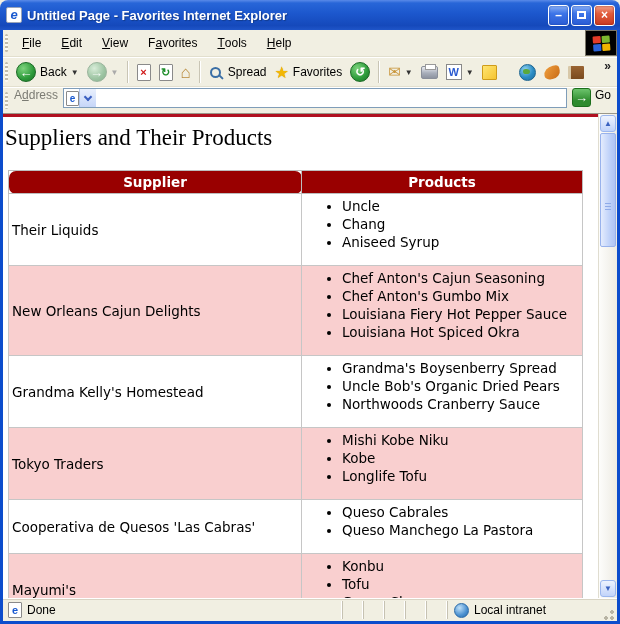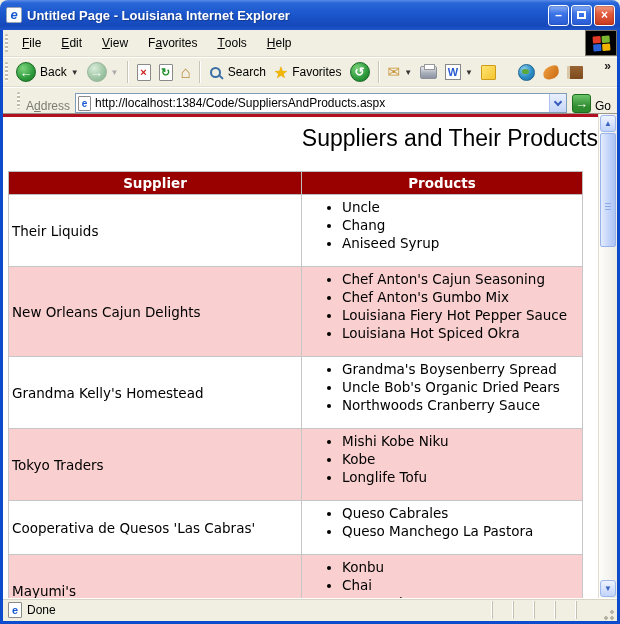--- a/index.html
+++ b/index.html
@@ -72,37 +72,37 @@
   .word-ic { width:16px; height:16px; background:#fff; border:1px solid #888; color:#2a5ad0; font-weight:bold;
     font-size:11px; display:flex; align-items:center; justify-content:center; }
   .note-ic { width:15px; height:15px; background:linear-gradient(135deg,#ffe571,#f5c430); border:1px solid #cf9c1a; border-radius:1px; }
   .globe-ic { width:17px; height:17px; border-radius:50%; background:radial-gradient(circle at 35% 30%,#8ed0ee,#2b8cc4 55%,#1f6e9e); border:1px solid #1c6490; position:relative; }
   .globe-ic::after{ content:""; position:absolute; width:7px; height:5px; background:#5aa83c; border-radius:40% 60% 50% 50%; top:4px; left:3px; }
   .msgr-ic { width:16px; height:13px; background:linear-gradient(135deg,#f0a040,#c86a14); border-radius:70% 30% 60% 40%; transform:rotate(-12deg); }
   .book-ic { width:16px; height:13px; background:linear-gradient(#9a6432,#7a4a1e); border-left:3px solid #d8c8a8; border-radius:1px; }
   .chevron { margin-left:auto; align-self:flex-start; font-weight:bold; color:#222; font-size:12px; padding:1px 4px 0 0; }
 
   
-  .addressbar { height:26px; flex:0 0 26px; display:flex; align-items:flex-end; border-top:1px solid #fff; padding:0 3px 0 12px; }
+  .addressbar { height:26px; flex:0 0 26px; display:flex; align-items:flex-start; border-top:1px solid #fff; padding:0 3px 0 0; }
   .addr-label { color:#7b7b73; margin:0 5px 0 2px; font-size:12px; }
   .addr-input { flex:1; height:20px; background:#fff; border:1px solid #7f9db9; display:flex; align-items:center; padding-left:2px; }
   .addr-url { flex:1; font-size:12px; color:#000; margin-left:4px; white-space:nowrap; overflow:hidden; }
   .combo-btn { width:17px; height:18px; background:linear-gradient(180deg,#e9f0fd,#c6d6f8); border-left:1px solid #aec4ec;
     display:flex; align-items:center; justify-content:center; }
   .combo-btn i { border:solid #3a5fc0; border-width:0 2px 2px 0; padding:2px; transform:rotate(45deg); margin-top:-3px; }
   .go-btn { width:19px; height:19px; margin:0 4px 0 5px; border-radius:3px; border:1px solid #1c6e1c;
     background:linear-gradient(180deg,#6cc46c,#2e8b2e 70%); color:#fff; font-weight:bold; display:flex;
     align-items:center; justify-content:center; font-size:13px; }
   .go-label { font-size:12px; color:#000; margin-right:3px; }
 
   
   .content { flex:1; display:flex; min-height:0; border-top:1px solid #9a978a; background:#fff; }
   .content-main { flex:1; overflow:hidden; position:relative; background:#fff; }
   .red-rule { height:3px; width:100%; }
-  h1.page-heading { font-size:23px; font-weight:400; color:#000; margin:8px 0 19px 2px; font-family:Liberation Sans, sans-serif;text-align:right; }
+  h1.page-heading { font-size:23px; font-weight:400; color:#000; margin:8px 0 19px 2px; font-family:Liberation Serif, serif; }
 
   table.sup { border-collapse:collapse; margin-left:5px; width:575px; font-family:"DejaVu Sans",sans-serif; font-size:13.5px; }
   table.sup th { color:#fff; font-weight:bold; text-align:center; padding:3px 0; font-size:13.5px;
     border:1px solid #bdbdbd; }
   table.sup td { border:1px solid #c6c6c6; vertical-align:middle; }
   td.supplier-cell { width:293px; padding-left:3px; }
   td.products-cell { vertical-align:top; }
   td.products-cell ul { margin:3px 0 14px 0; padding-left:40px; }
   td.products-cell li { line-height:18px; list-style-type:disc; }
 
@@ -132,21 +132,21 @@
       radial-gradient(circle at 11px 5px,#b8b4a4 1.6px,transparent 2px),
       radial-gradient(circle at 5px 11px,#b8b4a4 1.6px,transparent 2px); }
 </style>
 </head>
 <body>
 
 <div class="window">
 
   <div class="titlebar">
     <span class="titlebar-icon">e</span>
-    <span class="title-text">Untitled Page - Louisiana Internet Explorer</span>
+    <span class="title-text">Untitled Page - Favorites Internet Explorer</span>
     <span class="winbtn">–</span>
     <span class="winbtn">
         <span class="maxglyph"></span>
       </span>
     <span class="winbtn close">×</span>
   </div>
 
   <div class="frame">
 
     <div class="menubar">
@@ -187,21 +187,21 @@
       </span>
       <span class="tb-btn">
         <span class="page-ic refresh">↻</span>
       </span>
       <span class="tb-btn">
         <span class="home-ic">⌂</span>
       </span>
       <span class="tb-sep"></span>
       <span class="tb-btn">
         <span class="mag"></span>
-        <span>Search</span>
+        <span>Spread</span>
       </span>
       <span class="tb-btn">
         <span class="star-ic">★</span>
         <span>Favorites</span>
       </span>
       <span class="tb-btn">
         <span class="circle hist">↺</span>
       </span>
       <span class="tb-sep"></span>
       <span class="tb-btn">
@@ -229,37 +229,36 @@
         <span class="book-ic"></span>
       </span>
       <span class="chevron">»</span>
     </div>
 
     <div class="addressbar">
       <span class="grip"></span>
       <span class="addr-label" id="addr-label">A<u>d</u>dress</span>
       <span class="addr-input">
         <span class="page-ic" style="color:#1a5ad0;height:15px;width:13px;font-size:10px;">e</span>
-        <span class="addr-url">http://localhost:1384/Code/SuppliersAndProducts.aspx</span>
         <span class="combo-btn">
             <i></i>
           </span>
       </span>
       <span class="go-btn">→</span>
       <span class="go-label">Go</span>
     </div>
 
     <div class="content">
       <div class="content-main">
         <div class="red-rule" id="red-rule" style="background: rgb(176, 16, 32);"></div>
         <h1 class="page-heading">Suppliers and Their Products</h1>
         <table class="sup">
           <thead>
             <tr>
-              <th id="th-supplier" style="background: rgb(153, 0, 0);">Supplier</th>
+              <th id="th-supplier" style="background: rgb(153, 0, 0); border-radius: 7px;">Supplier</th>
               <th id="th-products" style="background: rgb(153, 0, 0); margin-top: 31px;">Products</th>
             </tr>
           </thead>
           <tbody id="table-body">
               <tr>
                 <td class="supplier-cell">Their Liquids</td>
                 <td class="products-cell">
                   <ul>
                     <li>Uncle</li>
                     <li>Chang</li>
@@ -305,21 +304,21 @@
                     <li>Queso Cabrales</li>
                     <li>Queso Manchego La Pastora</li>
                   </ul>
                 </td>
               </tr>
               <tr style="background: rgb(249, 207, 207);">
                 <td class="supplier-cell">Mayumi's</td>
                 <td class="products-cell">
                   <ul>
                     <li>Konbu</li>
-                    <li>Chai</li>
+                    <li>Tofu</li>
                     <li>Genen Shouyu</li>
                   </ul>
                 </td>
               </tr>
             </tbody>
         </table>
       </div>
       <div class="scrollbar">
         <span class="sb-btn">▲</span>
         <span class="sb-track">
@@ -332,17 +331,21 @@
     <div class="statusbar">
       <span class="status-left">
         <span class="page-ic" style="color:#1a5ad0;height:16px;width:14px;font-size:11px;">e</span>
         <span>Done</span>
       </span>
       <span class="status-cell"></span>
       <span class="status-cell"></span>
       <span class="status-cell"></span>
       <span class="status-cell"></span>
       <span class="status-cell"></span>
+      <span class="status-zone">
+        <span class="intranet-ic"></span>
+        <span>Local intranet</span>
+      </span>
       <span class="resize-grip"></span>
     </div>
 
   </div>
 </div>
 
 </body></html>

